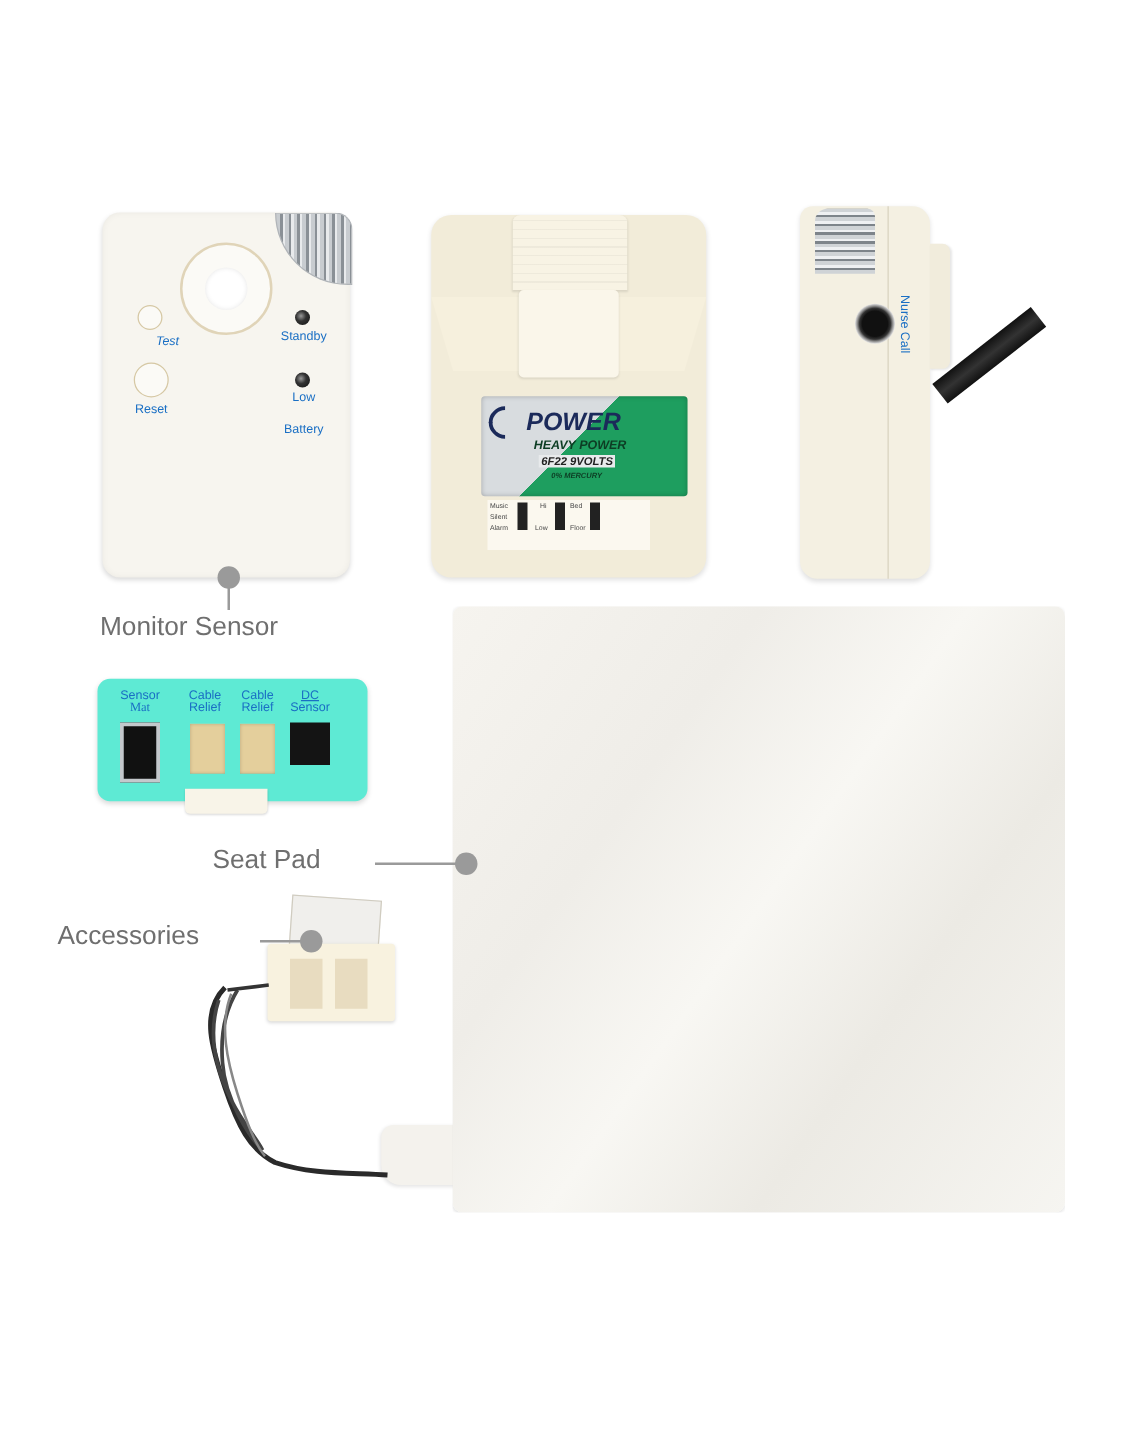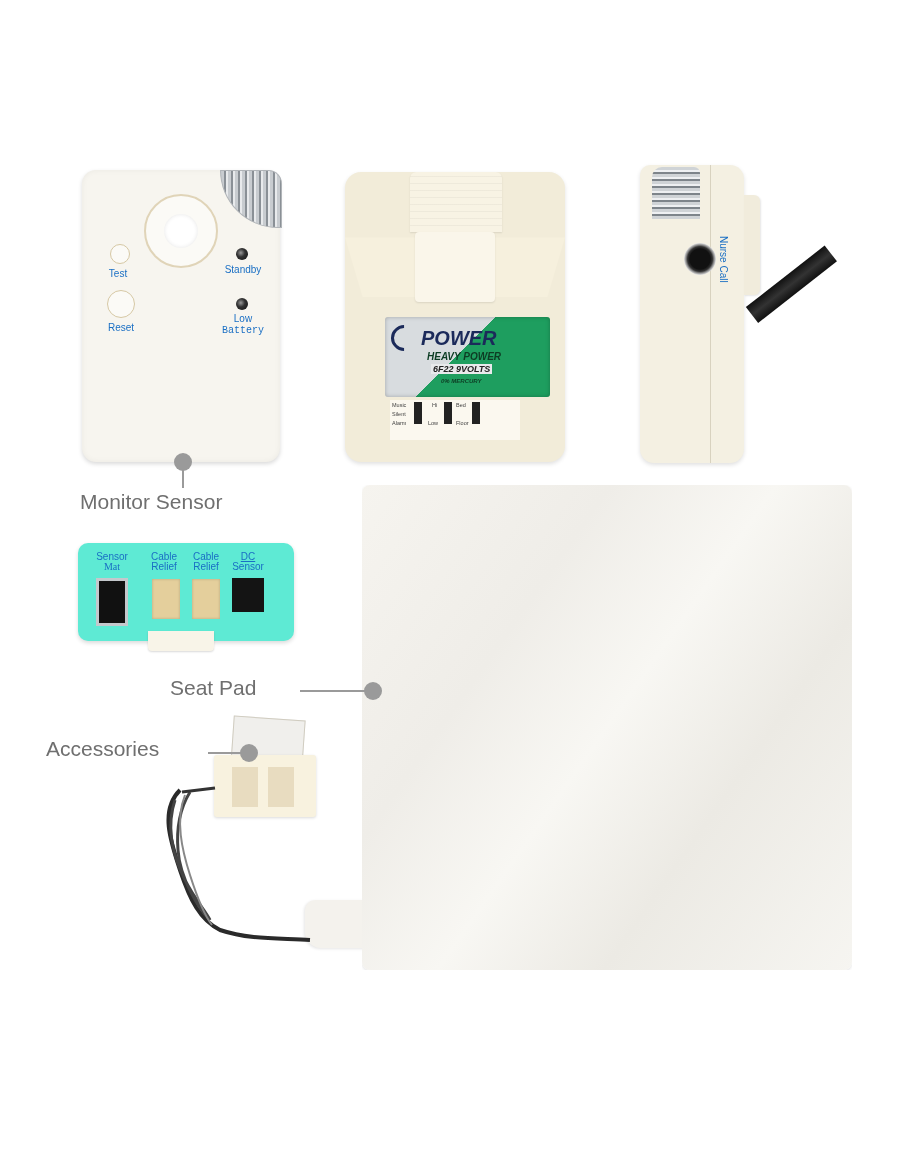--- a/index.html
+++ b/index.html
@@ -58,28 +58,28 @@
 </style>
 </head>
 <body>
 
 <div id="front-unit" class="abs">
   <div id="strobe-front" class="abs"></div>
   <div id="speaker-ring" class="abs">
     <div id="speaker-center" class="abs"></div>
   </div>
   <div class="round-btn" style="left:28px;top:74px;width:20px;height:20px;"></div>
-  <div class="abs blue-label" style="left:16px;top:98px;width:40px;">Test</div>
+  <div class="abs blue-label" style="left:32px;top:98px;width:40px;font-style:italic;">Test</div>
   <div class="round-btn" style="left:25px;top:120px;width:28px;height:28px;"></div>
   <div class="abs blue-label" style="left:18px;top:152px;width:42px;">Reset</div>
   <div class="led" style="left:154px;top:78px;"></div>
   <div class="abs blue-label" style="left:136px;top:94px;width:50px;">Standby</div>
   <div class="led" style="left:154px;top:128px;"></div>
   <div class="abs blue-label" style="left:136px;top:143px;width:50px;">Low</div>
-  <div class="abs blue-label" style="left:136px;top:155px;width:50px;font-family:Liberation Mono, monospace;">Battery</div>
+  <div class="abs blue-label" style="left:136px;top:168px;width:50px;">Battery</div>
 </div>
 
 <div id="battery-unit" class="abs">
   <div id="clip-flap" class="abs"></div>
   <div id="clip-top" class="abs"></div>
   <div id="clip-tab" class="abs"></div>
   <div id="battery" class="abs">
     <div id="battery-logo" class="abs"></div>
     <div class="bat-text" style="left:36px;top:10px;font-size:20px;color:#1b2a5a;">POWER</div>
     <div class="bat-text" style="left:42px;top:34px;font-size:10px;color:#0d3d24;">HEAVY POWER</div>

